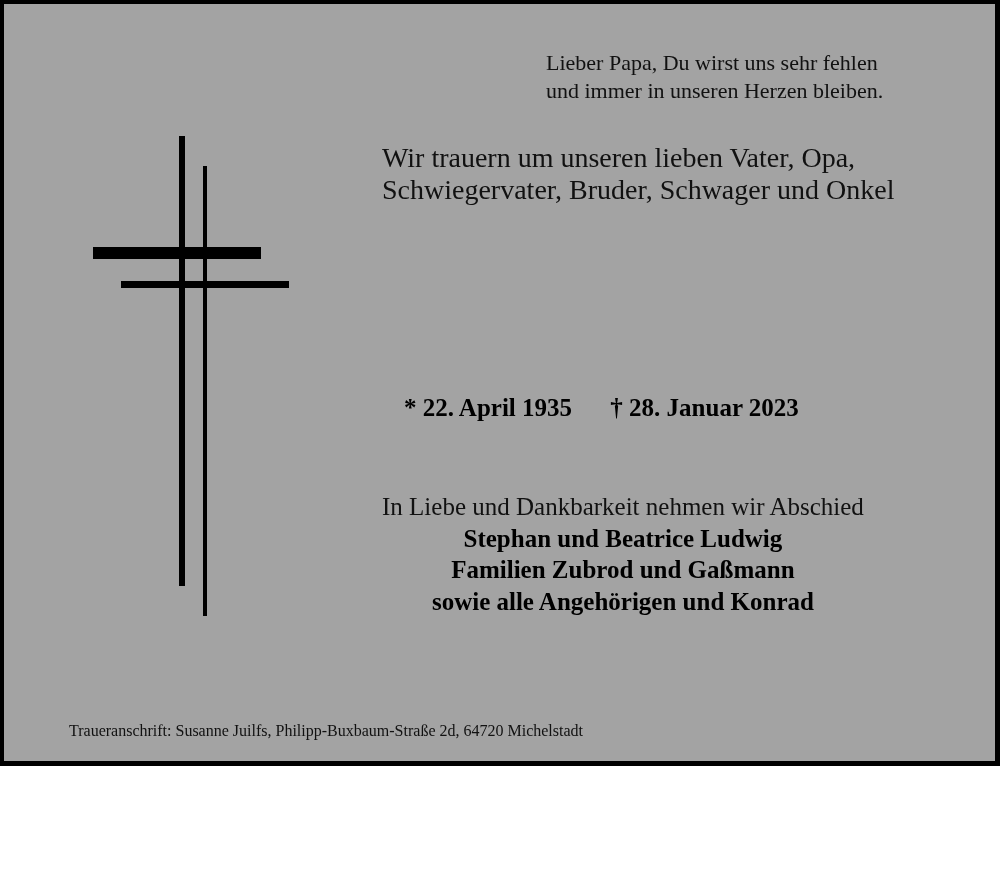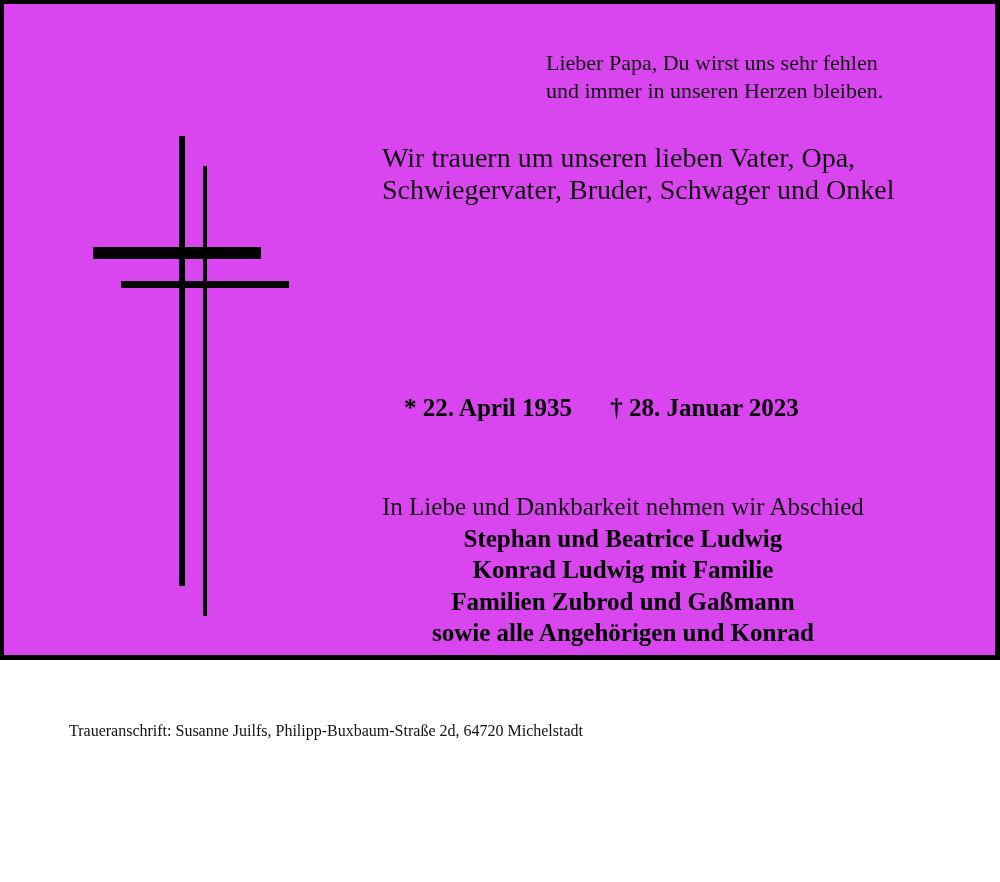--- a/index.html
+++ b/index.html
@@ -1,22 +1,22 @@
 <!DOCTYPE html>
 <html><head>
   <meta charset="utf-8">
   <style>
     html, body { margin: 0; padding: 0; background: #ffffff; }
     body { width: 1000px; height: 882px; position: relative; overflow: hidden; }
     .frame {
       position: absolute; left: 0; top: 0;
-      width: 1000px; height: 660px; box-sizing: border-box;
+      width: 1000px; height: 766px; box-sizing: border-box;
       border-top: 4px solid #000; border-left: 4px solid #000;
       border-right: 5px solid #000; border-bottom: 5px solid #000;
-      background: #d946ef;
+      background: #a3a3a3;
       font-family: "Liberation Serif", "DejaVu Serif", serif;
       color: #111;
     }
     .abs { position: absolute; white-space: nowrap; }
     .motto { left: 542px; top: 45px; font-size: 22px; line-height: 28px; text-align: left; }
     .intro { left: 378px; top: 138px; font-size: 28px; line-height: 32px; }
     .name { left: 376px; top: 256px; font-size: 80px; line-height: 96px; letter-spacing: 1px; color: #000; }
     .dates { left: 400px; top: 388px; font-size: 25px; font-weight: bold; line-height: 32px; color: #000; }
     .dates .death { margin-left: 32px; }
     .farewell { left: 378px; top: 487px; font-size: 25px; line-height: 31.5px; }
@@ -54,21 +54,20 @@
 
 
   <div class="abs dates">
     <span>* 22. April 1935</span>
     <span class="death">† 28. Januar 2023</span>
   </div>
 
   <div class="abs farewell">
     <div class="lead">In Liebe und Dankbarkeit nehmen wir Abschied</div>
     <div class="mourner">Stephan und Beatrice Ludwig</div>
-    <div class="mourner">Konrad Ludwig mit Familie</div>
     <div class="mourner">Familien Zubrod und Gaßmann</div>
     <div class="mourner">sowie alle Angehörigen und Konrad</div>
   </div>
 
   <div class="abs address">Traueranschrift: Susanne Juilfs, Philipp-Buxbaum-Straße 2d, 64720 Michelstadt</div>
 
 
 </div>
 
 </body></html>

